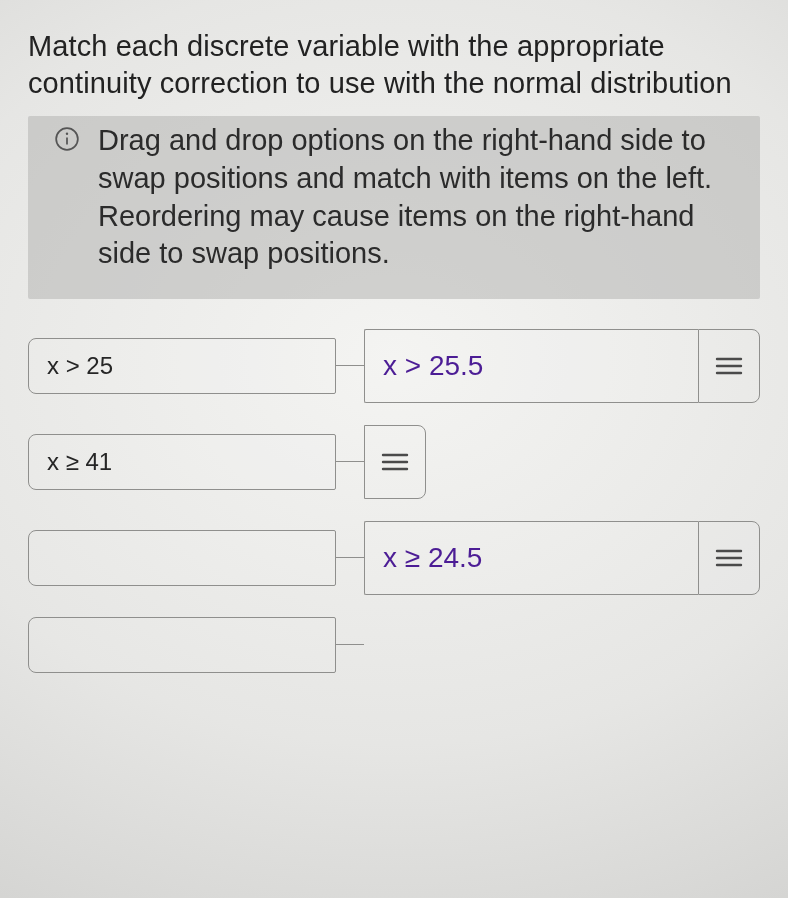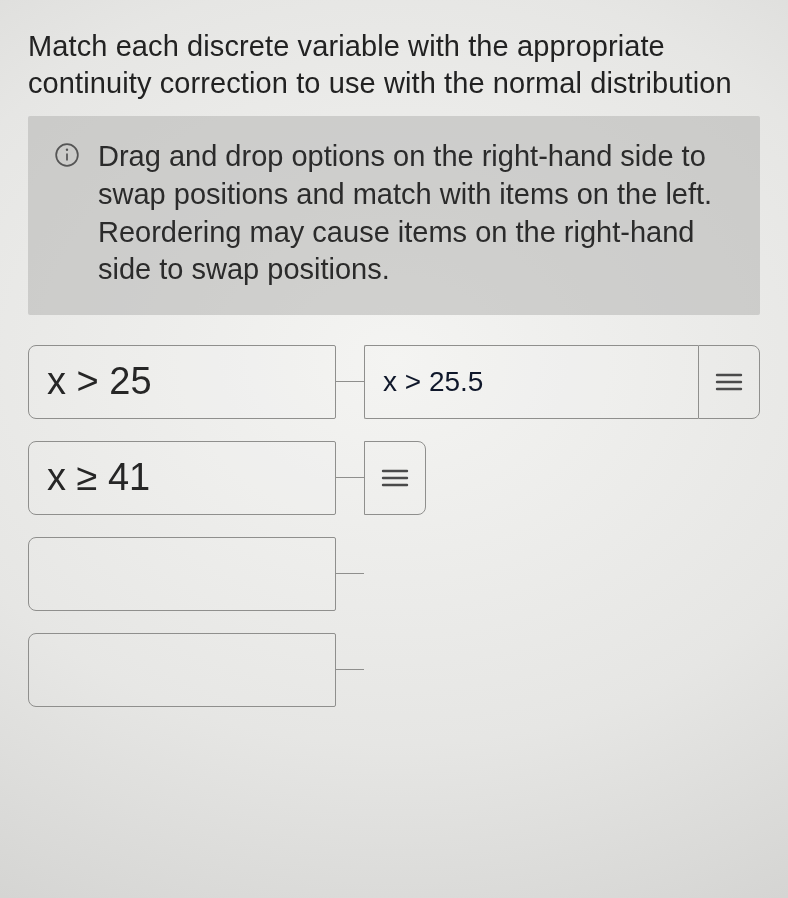--- a/index.html
+++ b/index.html
@@ -13,21 +13,21 @@
   .question {
     font-size: 29px;
     line-height: 1.28;
     font-weight: 400;
     color: #222;
     margin-bottom: 14px;
     letter-spacing: 0.1px;
   }
   .info-box {
     background: rgba(180,180,178,0.55);
-    padding: 22px 26px 26px 26px;
+    padding: 6px 26px 26px 26px;
     margin-bottom: 30px;
     border-radius: 2px;
   }
   .info-row { display: flex; align-items: flex-start; gap: 18px; }
   .info-icon {
     flex: 0 0 auto;
     width: 26px; height: 26px;
     margin-top: 4px;
     color: #555;
   }
@@ -37,28 +37,28 @@
     line-height: 1.3;
     color: #2b2b2b;
   }
   .pairs { display: flex; flex-direction: column; gap: 22px; }
   .pair-row {
     display: flex;
     align-items: center;
   }
   .left-slot {
     flex: 0 0 308px;
-    height: 74px;
+    height: 56px;
     border: 1.5px solid #8f8f8d;
     border-radius: 8px 2px 2px 8px;
     background: rgba(255,255,255,0.06);
     display: flex;
     align-items: center;
     padding: 0 18px;
-    font-size: 38px;
+    font-size: 24px;
     color: #262626;
   }
   .connector {
     flex: 0 0 28px;
     height: 0;
     border-top: 1.5px solid #8f8f8d;
   }
   .right-wrap {
     flex: 1;
     display: flex;
@@ -67,21 +67,21 @@
   .right-slot {
     flex: 1;
     border: 1.5px solid #8f8f8d;
     border-right: none;
     border-radius: 2px 0 0 2px;
     background: rgba(255,255,255,0.06);
     display: flex;
     align-items: center;
     padding: 0 18px;
     font-size: 28px;
-    color: #0f172a;
+    color: #4c1d95;
   }
   .drag-handle {
     flex: 0 0 62px;
     border: 1.5px solid #8f8f8d;
     border-radius: 0 8px 8px 0;
     background: rgba(255,255,255,0.04);
     display: flex;
     align-items: center;
     justify-content: center;
     cursor: grab;
@@ -134,20 +134,30 @@
           <line x1="3" y1="11" x2="27" y2="11"></line>
           <line x1="3" y1="18" x2="27" y2="18"></line>
         </svg>
       </div>
     </div>
   </div>
 
   <div class="pair-row">
     <div class="left-slot"></div>
     <div class="connector"></div>
+    <div class="right-wrap">
+      <div class="right-slot">x ≥ 24.5</div>
+      <div class="drag-handle">
+        <svg viewBox="0 0 30 22" stroke="currentColor" stroke-width="2.4" stroke-linecap="round">
+          <line x1="3" y1="4" x2="27" y2="4"></line>
+          <line x1="3" y1="11" x2="27" y2="11"></line>
+          <line x1="3" y1="18" x2="27" y2="18"></line>
+        </svg>
+      </div>
+    </div>
   </div>
 
   <div class="pair-row">
     <div class="left-slot"></div>
     <div class="connector"></div>
   </div>
 
 </div>
 
 </body></html>

